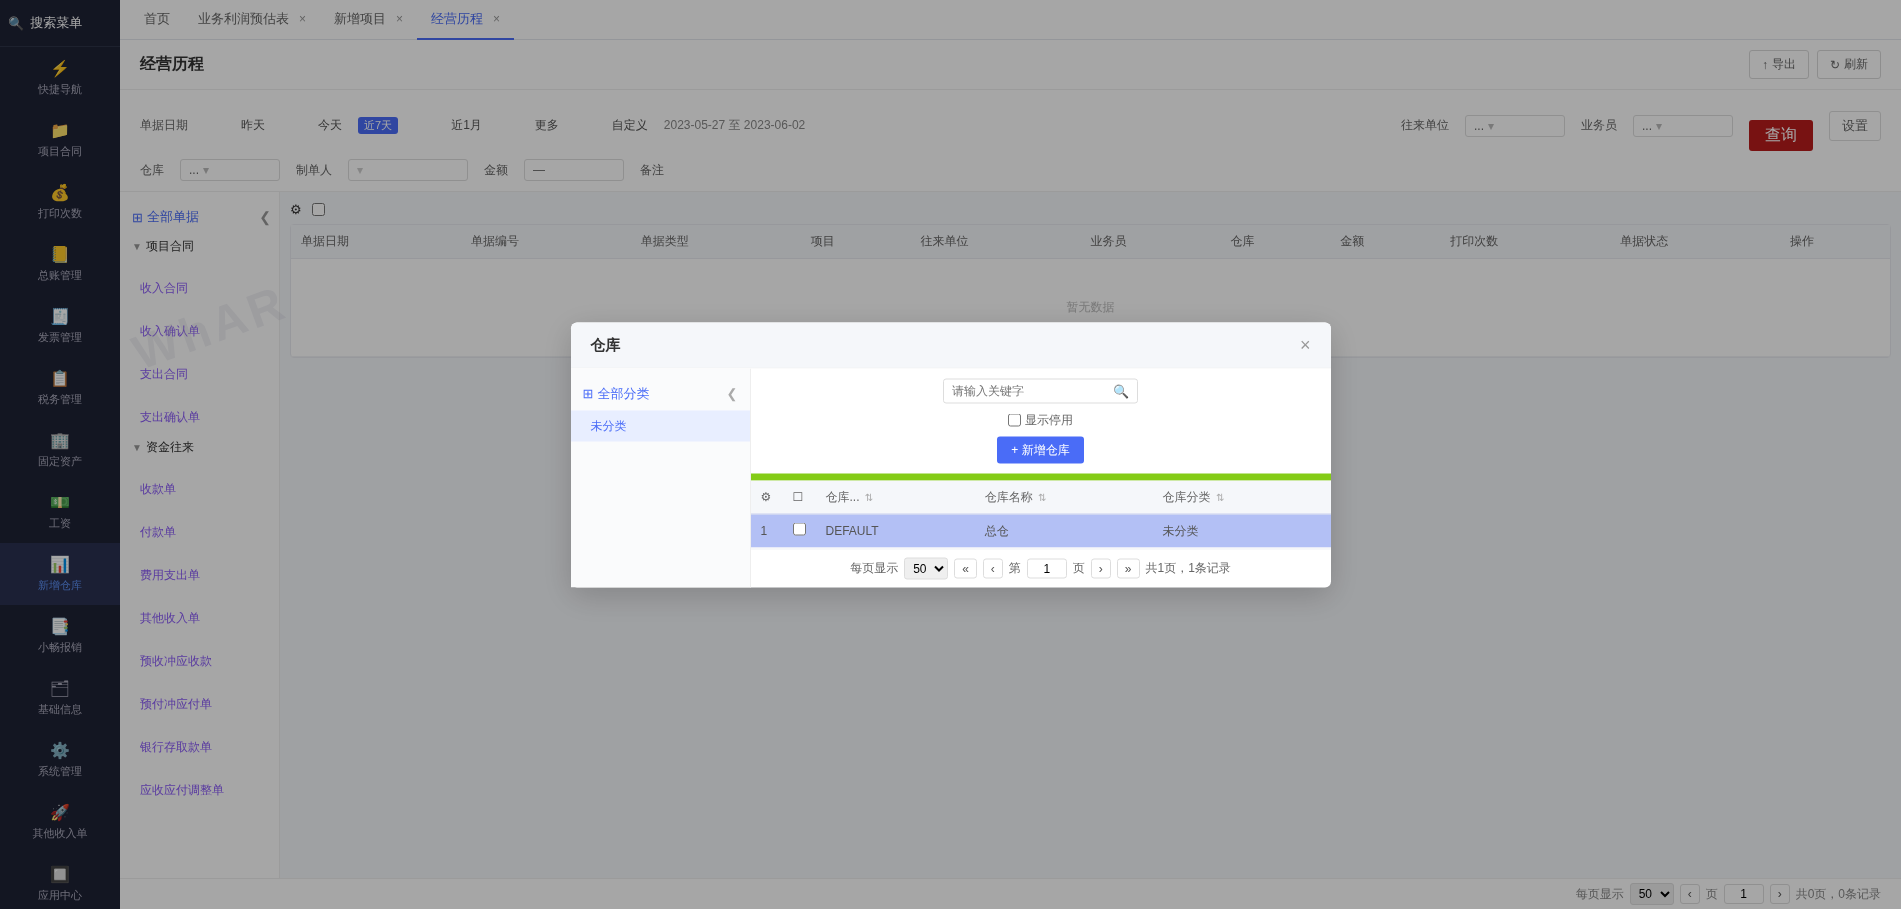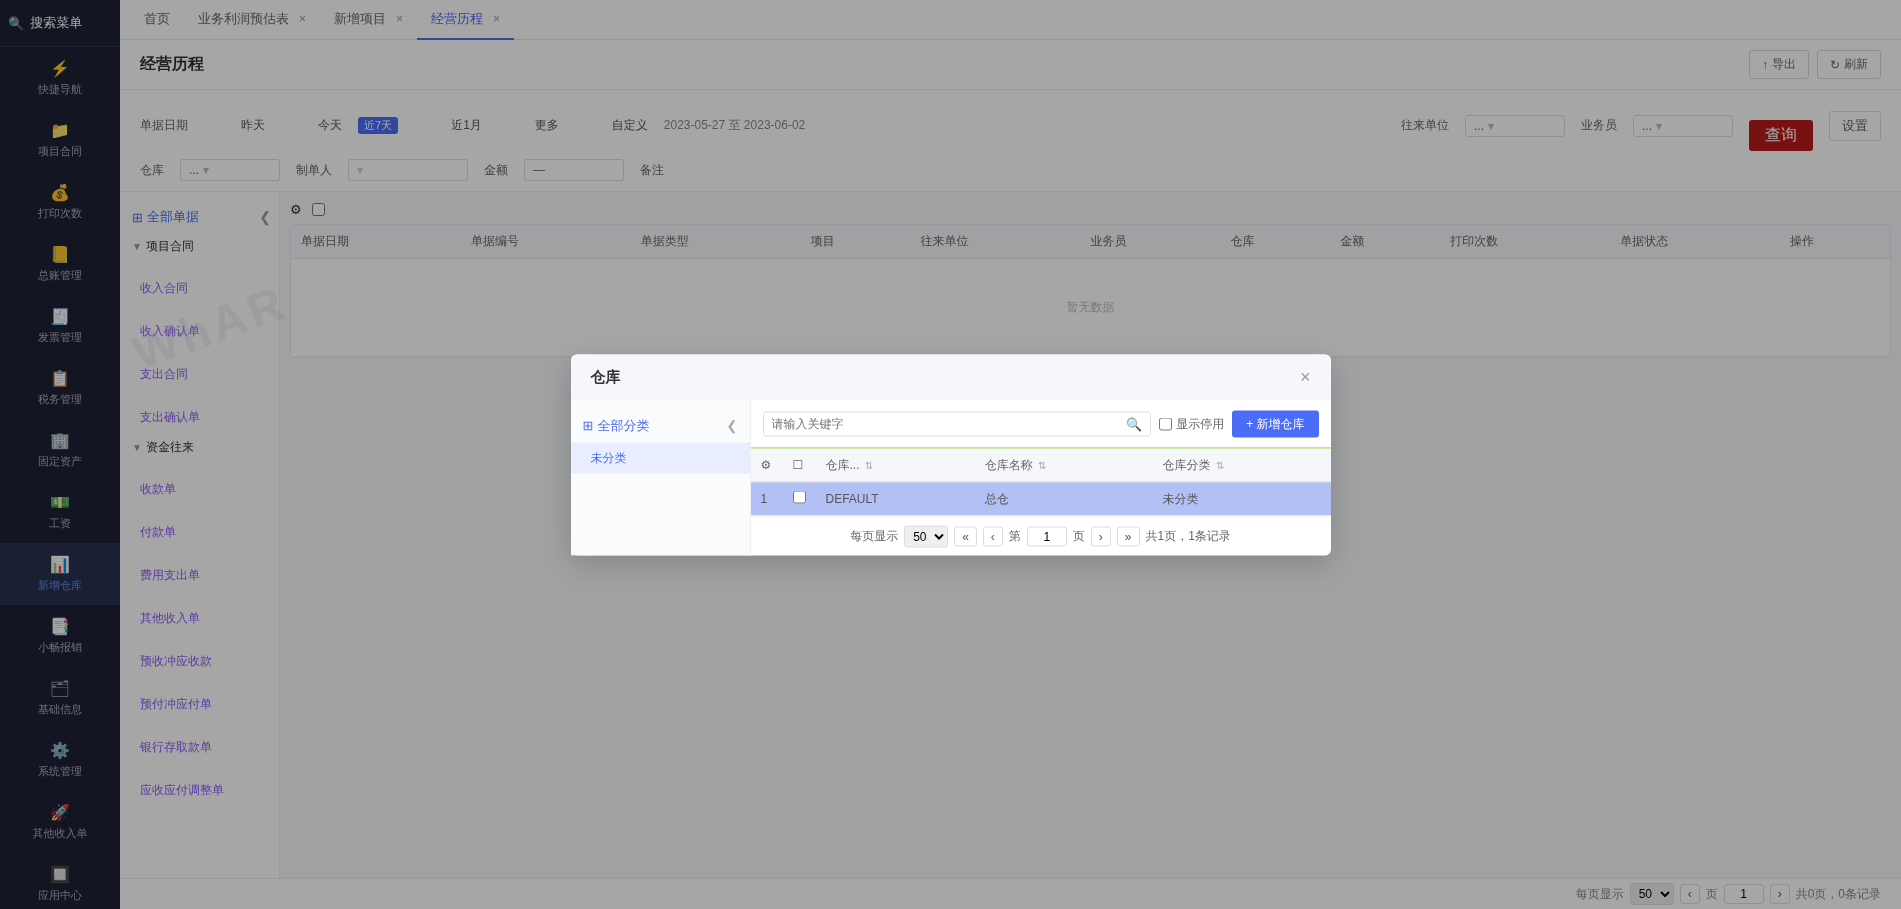--- a/index.html
+++ b/index.html
@@ -70,21 +70,21 @@
     .modal-body { display: flex; flex: 1; overflow: hidden; }
 
     
     .modal-left { width: 180px; border-right: 1px solid #eee; padding: 8px 0; overflow-y: auto; background: #fafbfc; }
     .modal-left-header { display: flex; align-items: center; gap: 4px; padding: 8px 12px; font-size: 13px; color: #4a6cf7; cursor: pointer; font-weight: 500; }
     .modal-left-item { padding: 7px 12px 7px 20px; font-size: 12px; color: #555; cursor: pointer; }
     .modal-left-item.selected { background: #e8eeff; color: #4a6cf7; }
 
     
     .modal-right { flex: 1; display: flex; flex-direction: column; overflow: hidden; }
-    .modal-toolbar { display: flex; align-items: center; gap: 8px; padding: 10px 12px; border-bottom: 1px solid #84cc16; }
+    .modal-toolbar { display: flex; align-items: center; gap: 8px; padding: 10px 12px; border-bottom: 7px solid #84cc16; flex-direction: column; }
     .modal-search { flex: 1; display: flex; align-items: center; border: 1px solid #ddd; border-radius: 3px; padding: 4px 8px; gap: 6px; }
     .modal-search input { border: none; outline: none; font-size: 12px; flex: 1; }
     .modal-search-icon { color: #999; font-size: 13px; }
     .show-disabled { display: flex; align-items: center; gap: 4px; font-size: 12px; color: #666; }
     .btn-add { background: #4a6cf7; color: #fff; border: none; border-radius: 3px; padding: 5px 14px; cursor: pointer; font-size: 12px; white-space: nowrap; }
     .modal-table-wrap { flex: 1; overflow-y: auto; }
     .modal-table { width: 100%; border-collapse: collapse; font-size: 12px; }
     .modal-table th { background: #f5f7fa; padding: 8px 10px; text-align: left; border-bottom: 1px solid #e8eaf0; color: #666; font-weight: normal; white-space: nowrap; }
     .modal-table td { padding: 8px 10px; border-bottom: 1px solid #f5f6f8; }
     .modal-table tr.selected-row td { background: #b3c0f5; }

